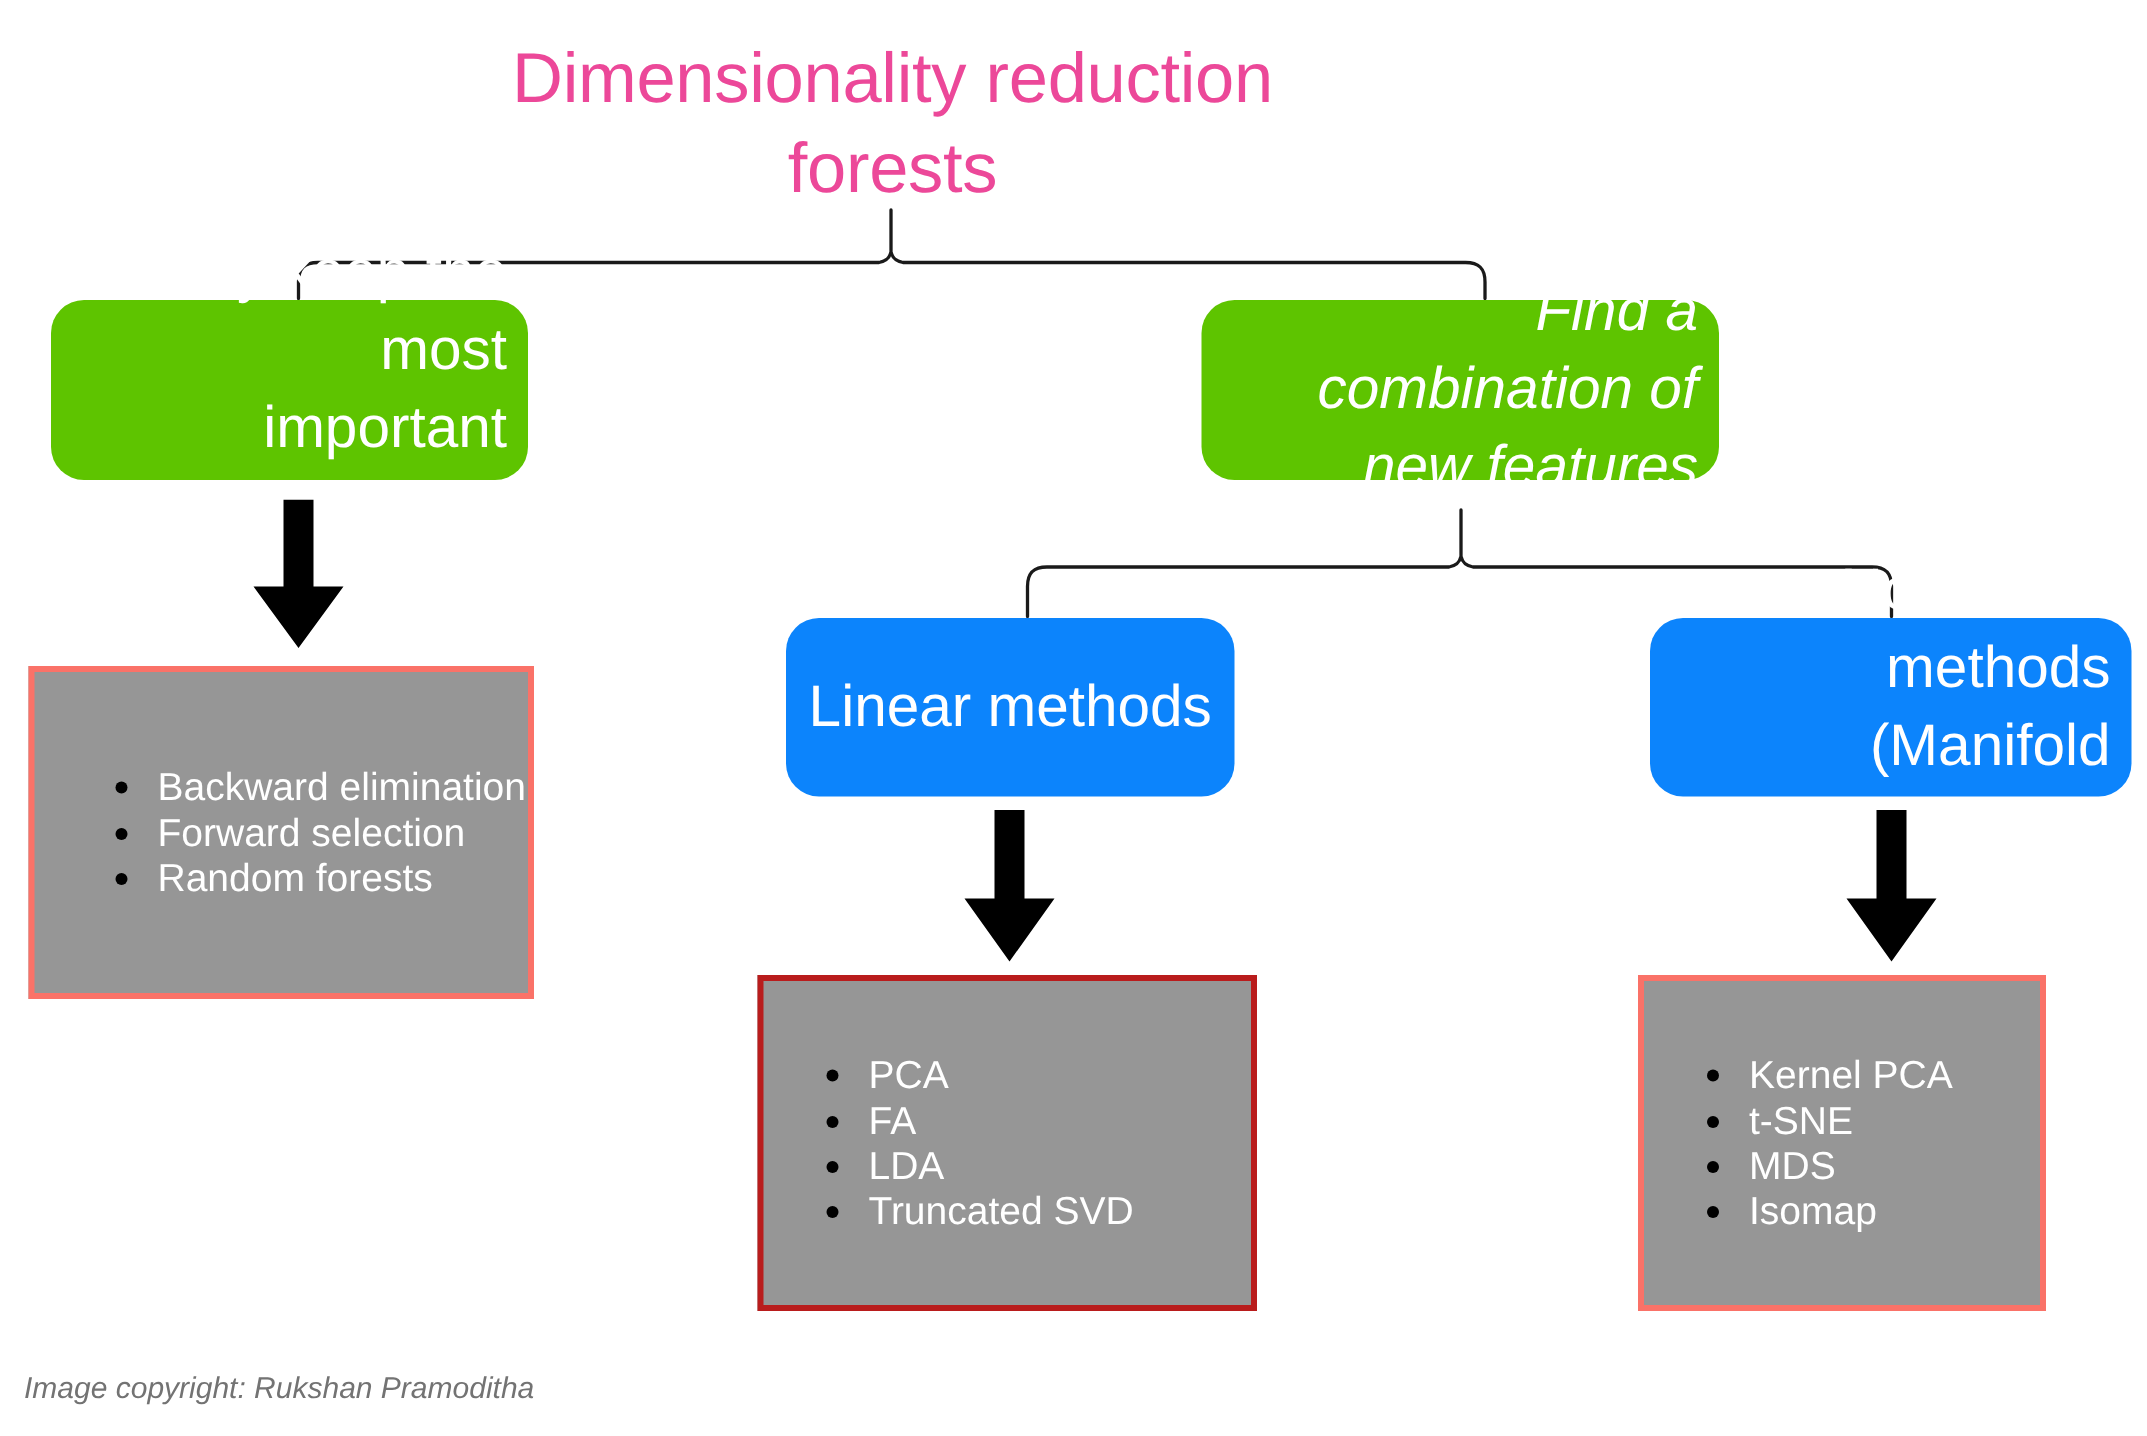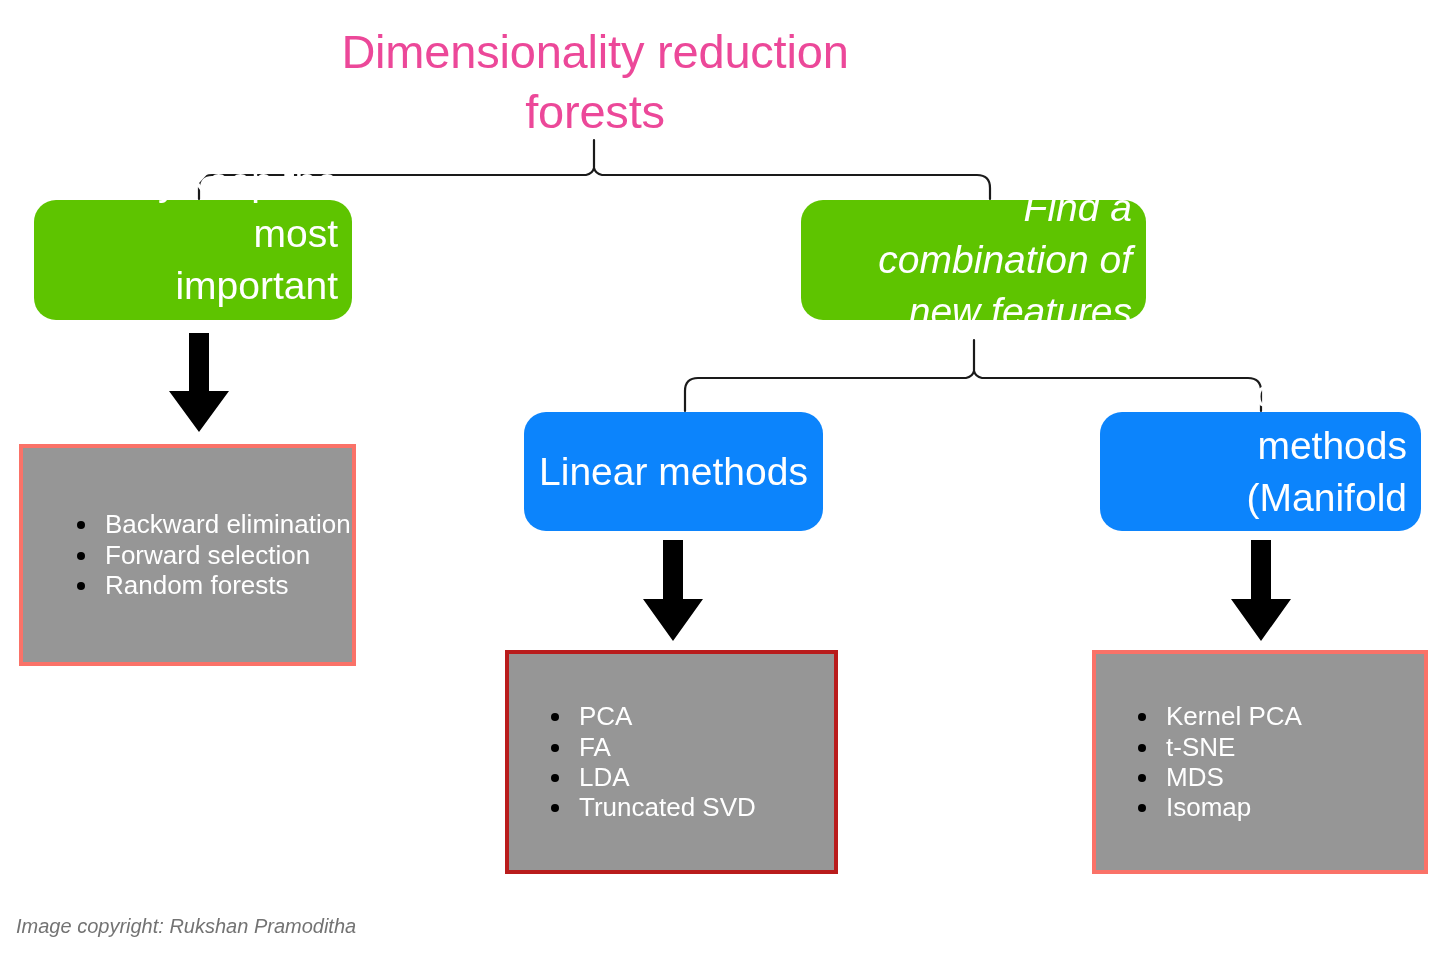--- a/index.html
+++ b/index.html
@@ -95,21 +95,21 @@
     left: 2px;
     top: 12px;
     width: 8px;
     height: 8px;
     border-radius: 50%;
     background: #000000;
   }
 
   #gray-box-1 { left: 19px;   top: 444px; width: 337px; height: 222px; }
   #gray-box-2 { left: 505px;  top: 650px; width: 333px; height: 224px; }
-  #gray-box-3 { left: 1092px; top: 650px; width: 336px; height: 224px; }
+  #gray-box-3 { left: 1092px; top: 650px; width: 272px; height: 224px; }
 
   #gray-box-2 ul { padding-left: 40px; }
   #gray-box-3 ul { padding-left: 40px; }
 
   
   .arrow { position: absolute; }
 
   #arrow-1 { left: 166px; top: 333px; width: 66px;  height: 100px; }
   #arrow-2 { left: 640px; top: 540px; width: 66px;  height: 102px; }
   #arrow-3 { left: 1228px;top: 540px; width: 66px;  height: 102px; }

